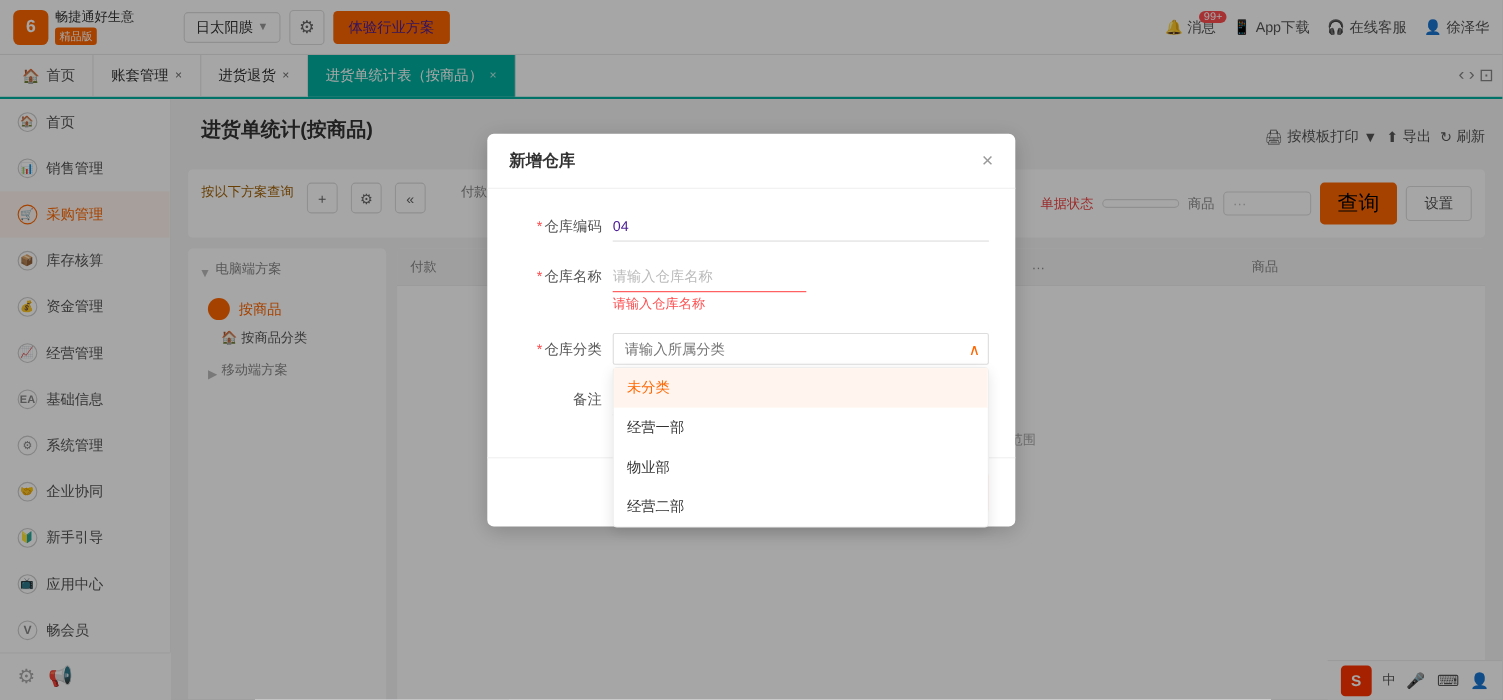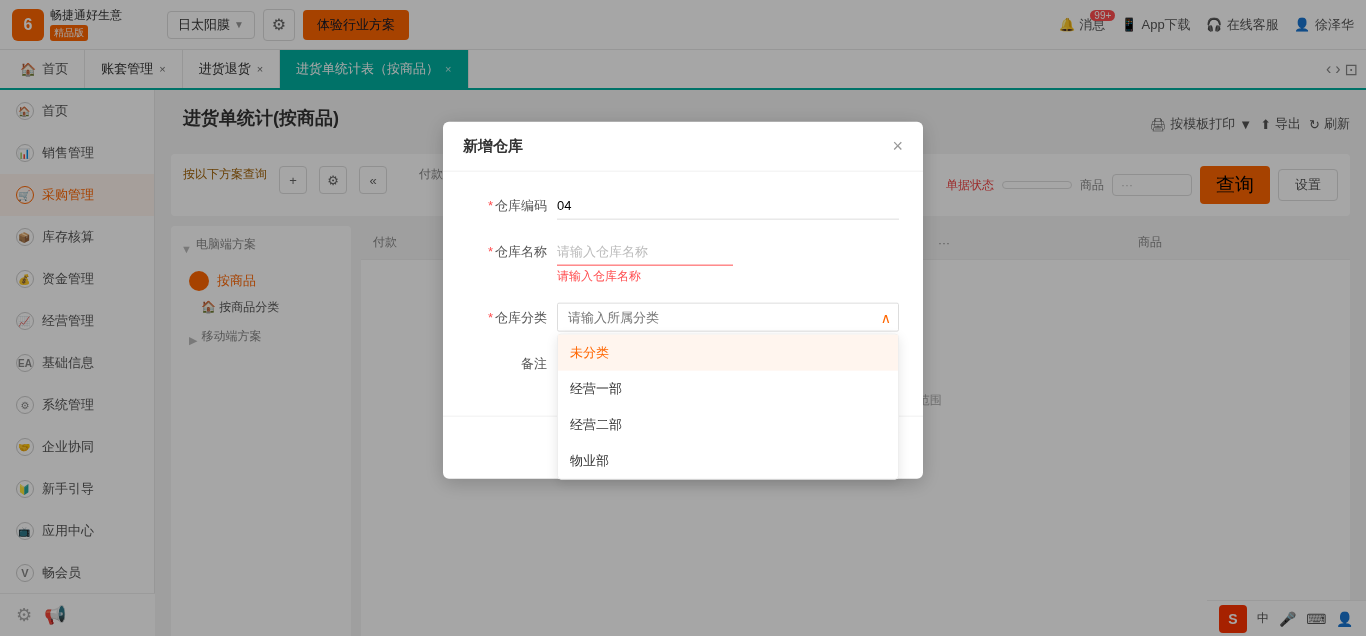--- a/index.html
+++ b/index.html
@@ -47,21 +47,21 @@
       font-size: 13px; color: #333;
     }
     .store-select .arrow { color: #999; font-size: 10px; }
     .gear-btn {
       width: 32px; height: 32px;
       border: 1px solid #ddd; border-radius: 4px;
       display: flex; align-items: center; justify-content: center;
       cursor: pointer; color: #666; font-size: 16px; background: #fff;
     }
     .trial-btn {
-      background: #ff6600; color: #0f172a;
+      background: #ff6600; color: #4c1d95;
       border: none; border-radius: 4px;
       padding: 6px 14px; cursor: pointer; font-size: 13px;
     }
     .header-right {
       display: flex; align-items: center; gap: 16px;
       margin-left: auto;
     }
     .header-right-item {
       display: flex; align-items: center; gap: 4px;
       color: #555; cursor: pointer; font-size: 13px; position: relative;
@@ -195,21 +195,21 @@
     .form-row {
       display: flex; align-items: center; margin-bottom: 18px;
     }
     .form-label {
       width: 80px; font-size: 13px; color: #555; flex-shrink: 0; text-align: right;
       margin-right: 10px;
     }
     .form-label .required { color: #ff4d4f; margin-right: 2px; }
     .form-input {
       flex: 1; border: none; border-bottom: 1px solid #ddd;
-      padding: 6px 0; font-size: 13px; outline: none; color: #000000;
+      padding: 6px 0; font-size: 13px; outline: none; color: #4c1d95;
     }
     .form-input::placeholder { color: #bbb; }
     .form-input.error-border { border-bottom: 1px solid #ff4d4f; }
     .error-msg { color: #ff4d4f; font-size: 12px; margin-top: 2px; }
     .form-input-wrapper { flex: 1; position: relative; }
     .dropdown-wrapper {
       flex: 1; position: relative;
     }
     .dropdown-input {
       width: 100%; border: 1px solid #ddd; border-radius: 2px;
@@ -522,22 +522,22 @@
       <label class="form-label">
         <span class="required">*</span><span>仓库分类</span>
       </label>
       <div class="dropdown-wrapper">
         <input class="dropdown-input" type="text" placeholder="请输入所属分类" style="">
         <span class="dropdown-arrow">∧</span>
         
         <div class="dropdown-list">
           <div class="dropdown-option highlighted">未分类</div>
           <div class="dropdown-option">经营一部</div>
+          <div class="dropdown-option">物业部</div>
           <div class="dropdown-option">经营二部</div>
-          <div class="dropdown-option">物业部</div>
         </div>
       </div>
     </div>
 
     <div class="form-row">
       <label class="form-label">备注</label>
       <input class="form-input" type="text" style="">
     </div>
   </div>
 

